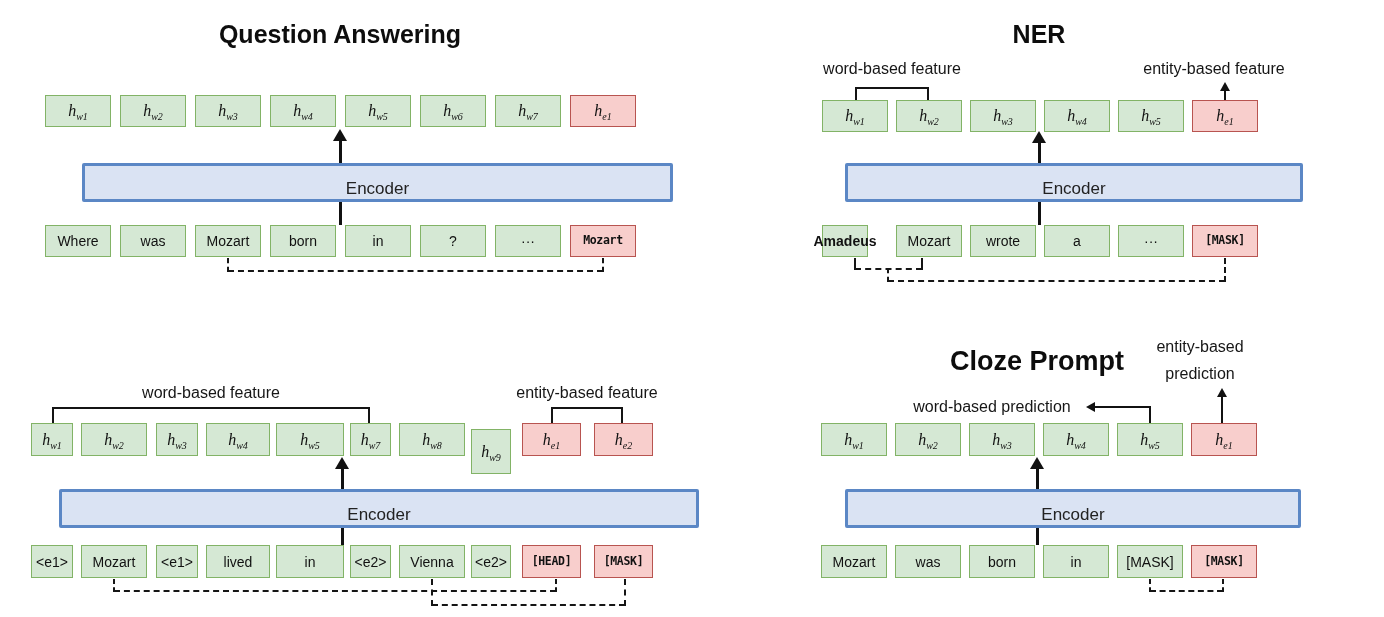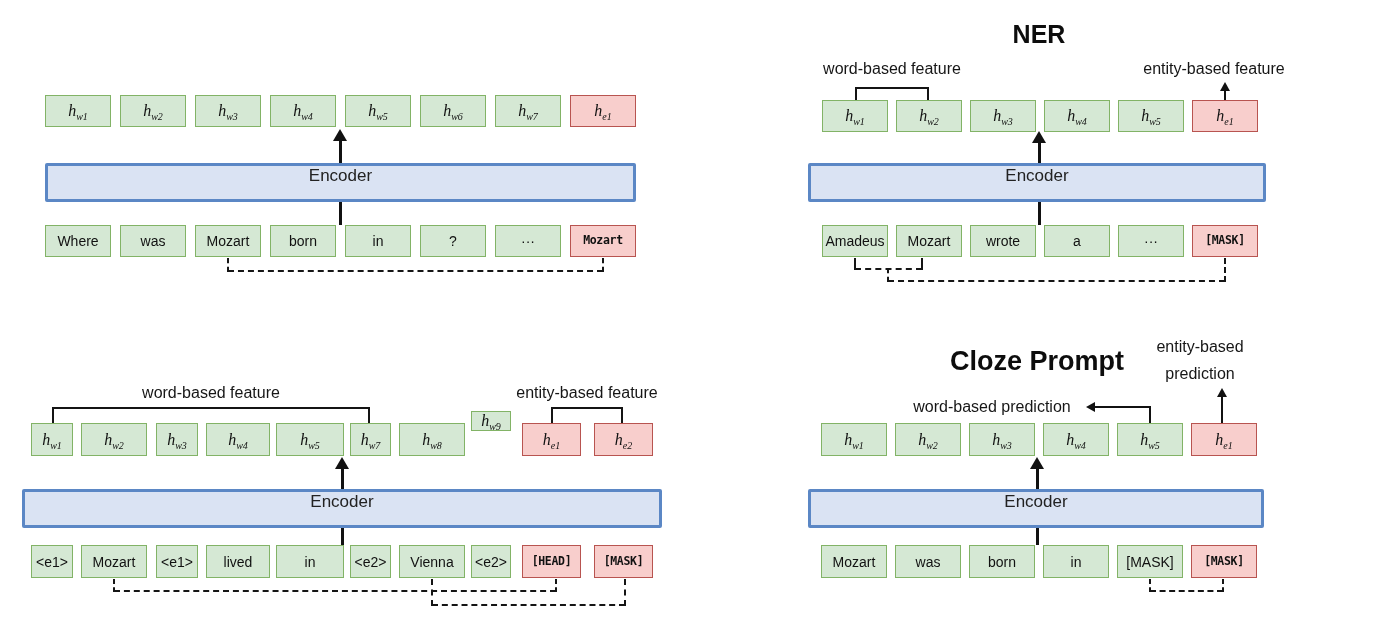--- a/index.html
+++ b/index.html
@@ -9,36 +9,37 @@
   .title{position:absolute;transform:translateX(-50%);font-weight:bold;white-space:nowrap;color:#0d0d0d;}
   .ann-label{position:absolute;transform:translateX(-50%);font-size:16px;white-space:nowrap;color:#161616;}
   .box{position:absolute;display:flex;align-items:center;justify-content:center;box-sizing:border-box;}
   .box.green{background:var(--green-fill);border:1.5px solid var(--green-border);}
   .box.red{background:var(--red-fill);border:1.7px solid var(--red-border);}
   .hlabel{font-family:"Liberation Serif",serif;font-style:italic;font-size:16px;line-height:1;}
   .hlabel sub{font-size:10px;line-height:0;font-style:italic;}
   .tok{font-size:14px;line-height:1;}
   .tok.mono{font-family:"DejaVu Sans Mono",monospace;font-size:11.5px;font-weight:bold;letter-spacing:-0.3px;}
   .encoder{position:absolute;background:var(--enc-fill);border:3px solid var(--enc-border);
-           border-radius:2px;display:flex;align-items:flex-start;justify-content:center;
-           font-size:17px;color:#222;box-sizing:border-box;}
+           border-radius:2px;display:flex;align-items:flex-end;justify-content:center;
+           font-size:17px;color:#222;box-sizing:border-box;margin-left:37px;}
   .line{position:absolute;background:#111;}
   .dash-v{position:absolute;width:0;border-left:2px dashed #151515;}
   .dash-h{position:absolute;height:0;border-top:2px dashed #151515;}
   .bracket{position:absolute;border:2px solid #141414;border-bottom:none;box-sizing:border-box;}
   .tri-up{position:absolute;width:0;height:0;border-left:7px solid transparent;
           border-right:7px solid transparent;border-bottom:12px solid #111;}
   .tri-up.small{border-left-width:5px;border-right-width:5px;border-bottom-width:9px;}
   .tri-left{position:absolute;width:0;height:0;border-top:5px solid transparent;
             border-bottom:5px solid transparent;border-right:9px solid #111;}
 </style>
 </head>
 <body style="--green-fill: #d5e8d4; --green-border: #82b366; --red-fill: #f8cecc; --red-border: #b85450; --enc-fill: #dae3f3; --enc-border: #5b87c5;">
 
 <div class="panel" style="left: 0px; top: 0px;">
+    <div class="title" style="left: 340px; top: 20px; font-size: 25px;">Question Answering</div>
     <div class="box green" style="left: 45px; top: 95px; width: 66px; height: 32px;">
       <span class="hlabel"><span>h</span><sub>w1</sub></span>
     </div>
     <div class="box green" style="left: 120px; top: 95px; width: 66px; height: 32px;">
       <span class="hlabel"><span>h</span><sub>w2</sub></span>
     </div>
     <div class="box green" style="left: 195px; top: 95px; width: 66px; height: 32px;">
       <span class="hlabel"><span>h</span><sub>w3</sub></span>
     </div>
     <div class="box green" style="left: 270px; top: 95px; width: 66px; height: 32px;">
@@ -114,21 +115,21 @@
     </div>
     <div class="box red" style="left: 500px; top: 100px; width: 66px; height: 32px;">
       <span class="hlabel"><span>h</span><sub>e1</sub></span>
     </div>
     <div class="tri-up" style="left: 340px; top: 131px;"></div>
     <div class="line" style="left: 346px; top: 141px; width: 3px; height: 22px;"></div>
     <div class="encoder" style="left: 116px; top: 163px; width: 458px; height: 39px;">
       <span>Encoder</span>
     </div>
     <div class="line" style="left: 346px; top: 202px; width: 3px; height: 23px;"></div>
-    <div class="box green" style="left: 130px; top: 225px; width: 66px; height: 32px;">
+    <div class="box green" style="left: 130px; top: 225px; width: 46px; height: 32px; font-weight: bold;">
       <span class="tok">Amadeus</span>
     </div>
     <div class="box green" style="left: 204px; top: 225px; width: 66px; height: 32px;">
       <span class="tok">Mozart</span>
     </div>
     <div class="box green" style="left: 278px; top: 225px; width: 66px; height: 32px;">
       <span class="tok">wrote</span>
     </div>
     <div class="box green" style="left: 352px; top: 225px; width: 66px; height: 32px;">
       <span class="tok">a</span>
@@ -165,21 +166,21 @@
     </div>
     <div class="box green" style="left: 276px; top: 115px; width: 68px; height: 33px;">
       <span class="hlabel"><span>h</span><sub>w5</sub></span>
     </div>
     <div class="box green" style="left: 350px; top: 115px; width: 41px; height: 33px;">
       <span class="hlabel"><span>h</span><sub>w7</sub></span>
     </div>
     <div class="box green" style="left: 399px; top: 115px; width: 66px; height: 33px;">
       <span class="hlabel"><span>h</span><sub>w8</sub></span>
     </div>
-    <div class="box green" style="left: 471px; top: 103px; width: 40px; height: 20px;">
+    <div class="box green" style="left: 471px; top: 121px; width: 40px; height: 45px;">
       <span class="hlabel"><span>h</span><sub>w9</sub></span>
     </div>
     <div class="box red" style="left: 522px; top: 115px; width: 59px; height: 33px;">
       <span class="hlabel"><span>h</span><sub>e1</sub></span>
     </div>
     <div class="box red" style="left: 594px; top: 115px; width: 59px; height: 33px;">
       <span class="hlabel"><span>h</span><sub>e2</sub></span>
     </div>
     <div class="tri-up" style="left: 335px; top: 149px;"></div>
     <div class="line" style="left: 341px; top: 159px; width: 3px; height: 22px;"></div>

